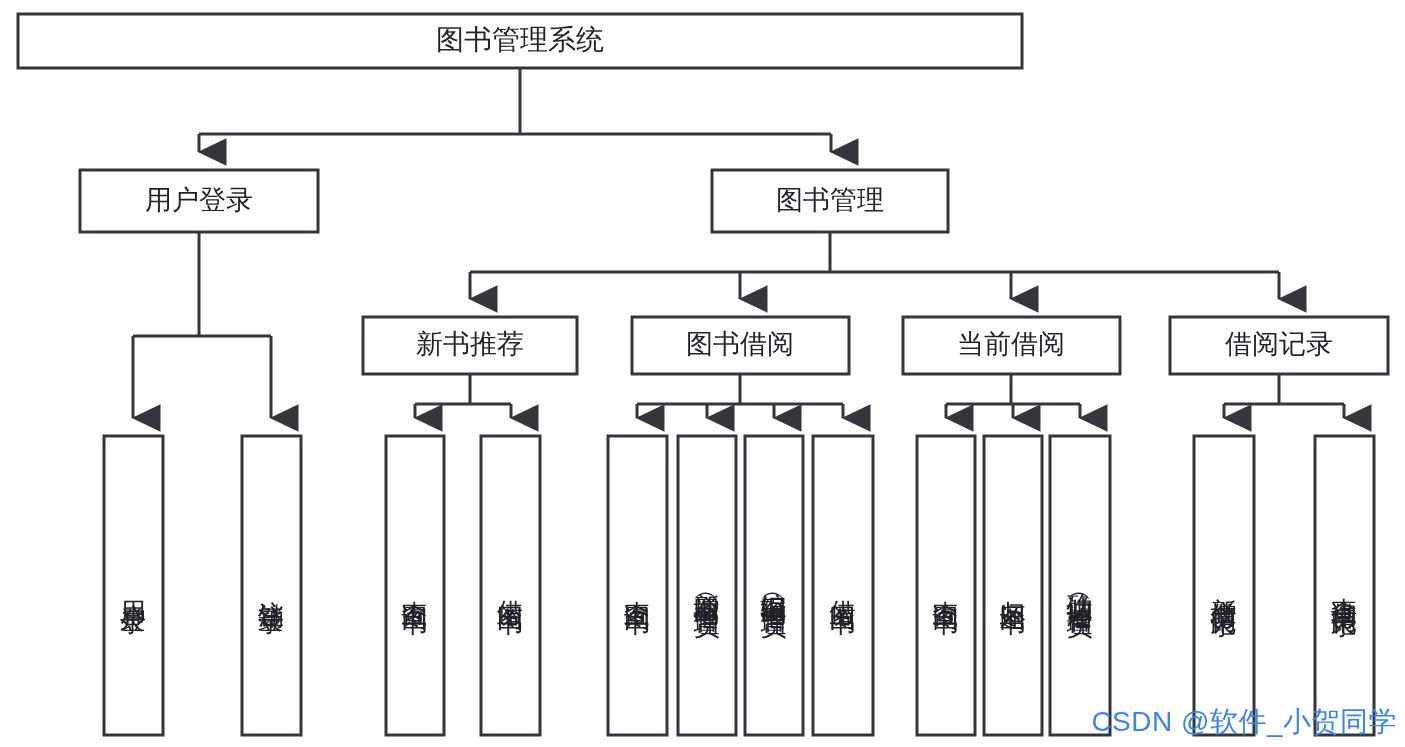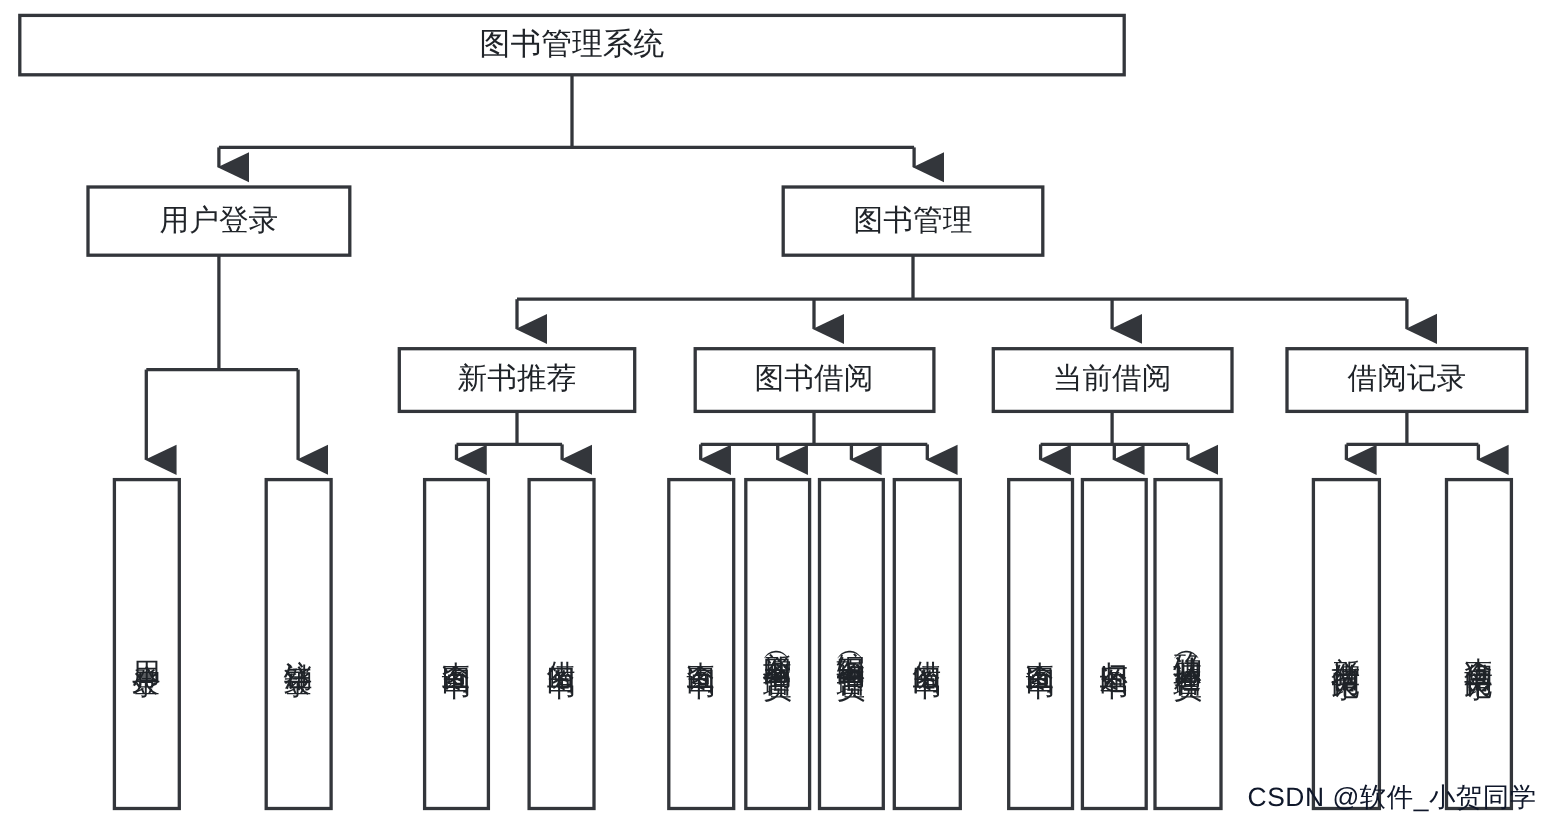--- a/index.html
+++ b/index.html
@@ -68,22 +68,22 @@
     letter-spacing: 3px;
     color: #1f2328;
     white-space: nowrap;
     text-align: center;
   }
   .watermark {
     position: absolute;
     right: 8px;
     bottom: 6px;
     font-family: "Liberation Sans", "DejaVu Sans", sans-serif;
-    font-size: 24px;
-    color: #0f172a;
+    font-size: 28px;
+    color: #3b82f6;
     letter-spacing: 0.5px;
     user-select: none;
   }
 </style>
 </head>
 <body>
 
 <div id="diagram-root">
   <svg class="flow" viewBox="0 0 1405 747">
     <defs>

